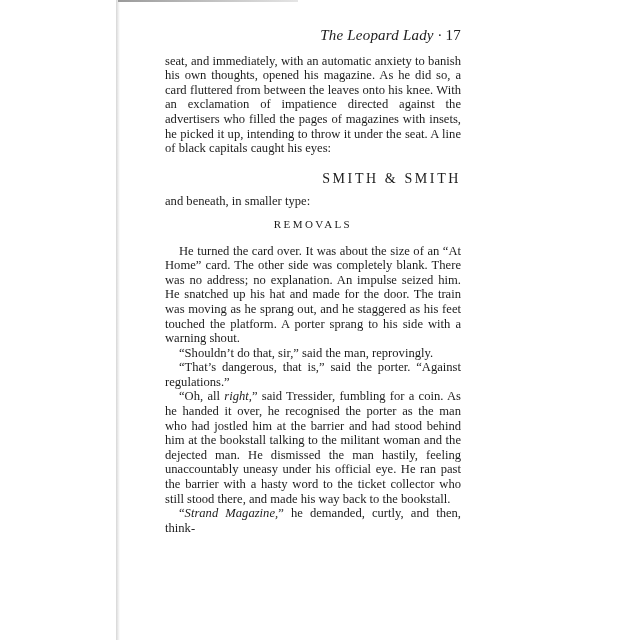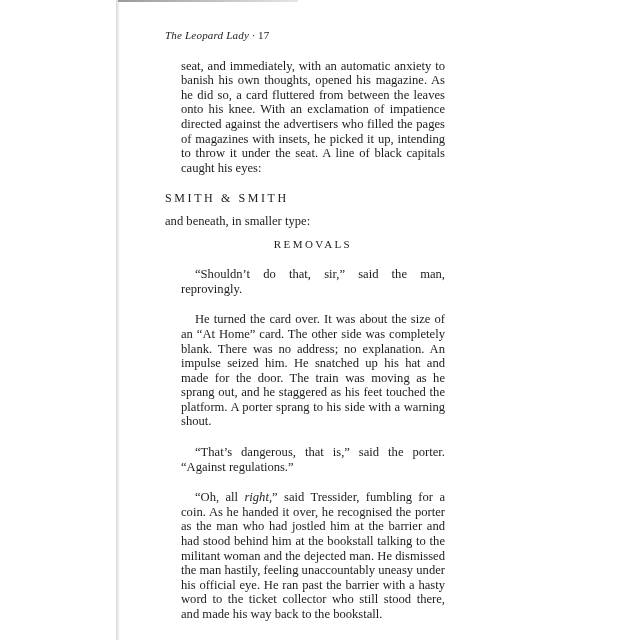--- a/index.html
+++ b/index.html
@@ -13,28 +13,28 @@
     background: linear-gradient(to right, #9a9a9a, #e5e5e5);
   }
   .page {
     position: absolute; left: 165px; top: 28px; width: 296px;
     font-family: "Liberation Serif", "DejaVu Serif", serif;
     color: #1c1c1c;
     font-size: 12.6px;
     line-height: 14.6px;
   }
   .running-head {
-    text-align: left; font-style: italic; font-size: 11px;
+    text-align: right; font-style: italic; font-size: 15px;
     margin: 0 0 11px 0; letter-spacing: 0.2px;
   }
   .running-head .pnum { font-style: normal; }
-  p { margin: 16px; text-align: justify; }
+  p { margin: 0; text-align: justify; }
   p.indent { text-indent: 14px; }
   .card-heading {
-    text-align: left; font-size: 12px; letter-spacing: 2.6px;
+    text-align: right; font-size: 14px; letter-spacing: 2.6px;
     margin: 16px 0 8px 0;
   }
   .card-sub { margin: 0 0 8px 0; }
   .card-small {
     text-align: center; font-size: 11px; letter-spacing: 2.4px;
     margin: 0 0 12px 0;
   }
   em { }
 </style>
 </head>
@@ -47,18 +47,18 @@
   <div class="running-head">
     <span>The Leopard Lady</span><span> · </span><span class="pnum">17</span>
   </div>
 
   <p>seat, and immediately, with an automatic anxiety to banish his own thoughts, opened his magazine. As he did so, a card fluttered from between the leaves onto his knee. With an exclamation of impatience directed against the advertisers who filled the pages of magazines with insets, he picked it up, intending to throw it under the seat. A line of black capitals caught his eyes:</p>
 
   <div class="card-heading">SMITH &amp; SMITH</div>
   <div class="card-sub">and beneath, in smaller type:</div>
   <div class="card-small">REMOVALS</div>
 
+  <p class="indent">He turned the card over. It was about the size of an “At Home” card. The other side was completely blank. There was no address; no explanation. An impulse seized him. He snatched up his hat and made for the door. The train was moving as he sprang out, and he staggered as his feet touched the platform. A porter sprang to his side with a warning shout.</p>
   <p class="indent">“Shouldn’t do that, sir,” said the man, reprovingly.</p>
-  <p class="indent">He turned the card over. It was about the size of an “At Home” card. The other side was completely blank. There was no address; no explanation. An impulse seized him. He snatched up his hat and made for the door. The train was moving as he sprang out, and he staggered as his feet touched the platform. A porter sprang to his side with a warning shout.</p>
   <p class="indent">“That’s dangerous, that is,” said the porter. “Against regu­lations.”</p>
   <p class="indent"><span>“Oh, all </span><em>right,</em><span>” said Tressider, fumbling for a coin. As he handed it over, he recognised the porter as the man who had jostled him at the barrier and had stood behind him at the bookstall talking to the militant woman and the dejected man. He dismissed the man hastily, feeling unaccountably uneasy under his official eye. He ran past the barrier with a hasty word to the ticket collector who still stood there, and made his way back to the bookstall.</span></p>
   <p class="indent"><span>“</span><em>Strand Magazine,</em><span>” he demanded, curtly, and then, think-</span></p>
 </div>
 
 </body></html>

